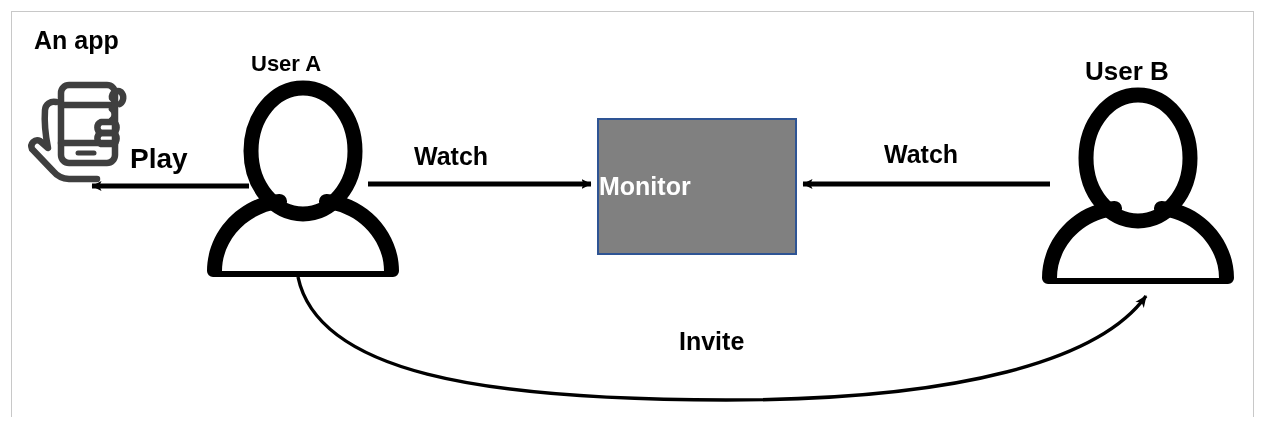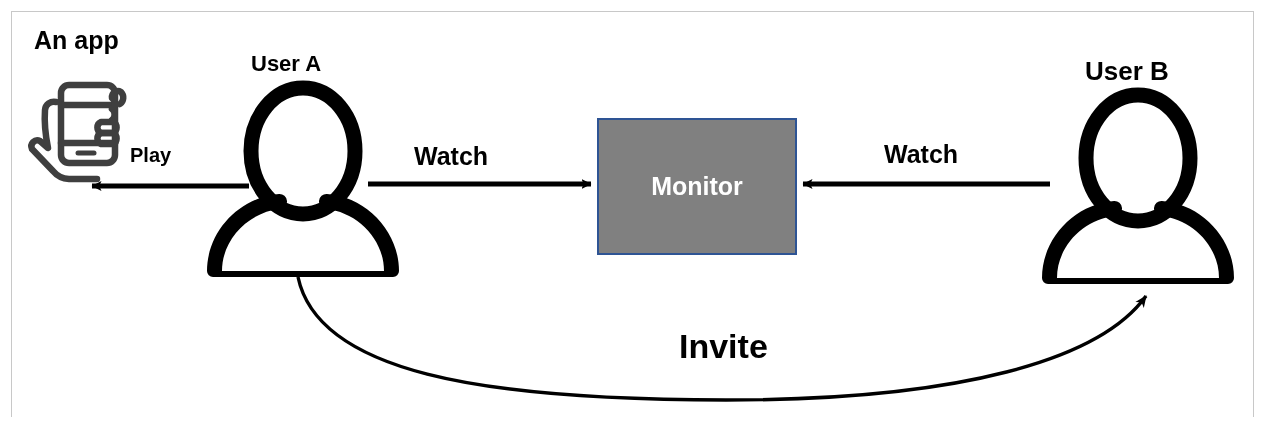--- a/index.html
+++ b/index.html
@@ -37,36 +37,36 @@
   .lbl {
     position: absolute;
     color: #000000;
     font-weight: bold;
     white-space: nowrap;
     line-height: 1;
   }
   #an-app-label   { left: 34px;  top: 28px;  font-size: 25px; }
   #user-a-label   { left: 251px; top: 53px;  font-size: 22px; }
   #user-b-label   { left: 1085px; top: 58px; font-size: 26px; }
-  #play-label     { left: 130px; top: 145px; font-size: 20px; }
+  #play-label     { left: 130px; top: 145px; font-size: 28px; }
   #watch-a-label  { left: 414px; top: 144px; font-size: 25px; }
   #watch-b-label  { left: 884px; top: 142px; font-size: 25px; }
-  #invite-label   { left: 679px; top: 329px; font-size: 34px; }
+  #invite-label   { left: 679px; top: 329px; font-size: 25px; }
   #monitor-box {
     position: absolute;
     left: 597px;
     top: 118px;
     width: 200px;
     height: 137px;
     background: #808080;
     border: 2px solid #2e5494;
     box-sizing: border-box;
     display: flex;
     flex-direction: column;
-    align-items: center;
+    align-items: flex-start;
     justify-content: center;
   }
   #monitor-box span {
     color: #ffffff;
     font-size: 25px;
     font-weight: bold;
     line-height: 1.32;
     display: block;
   }
 </style>

